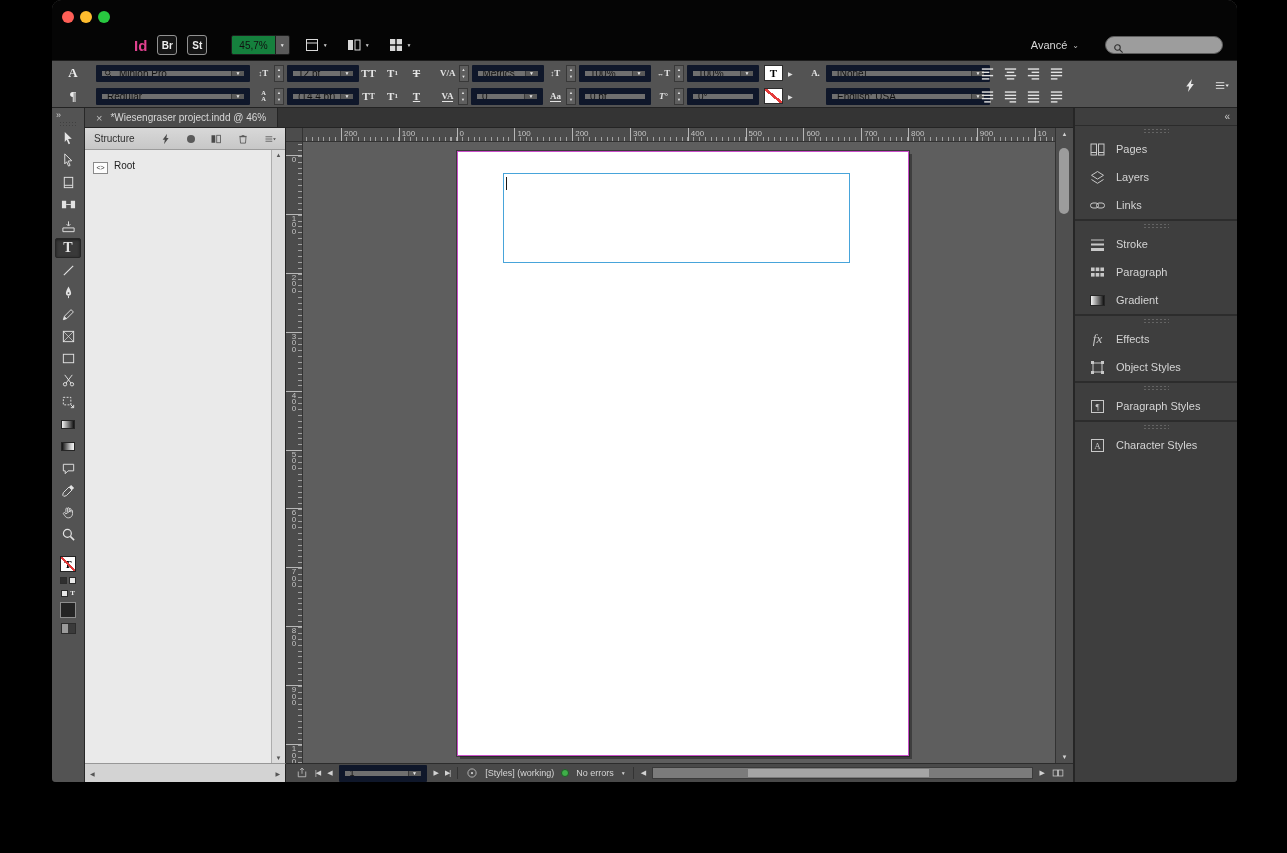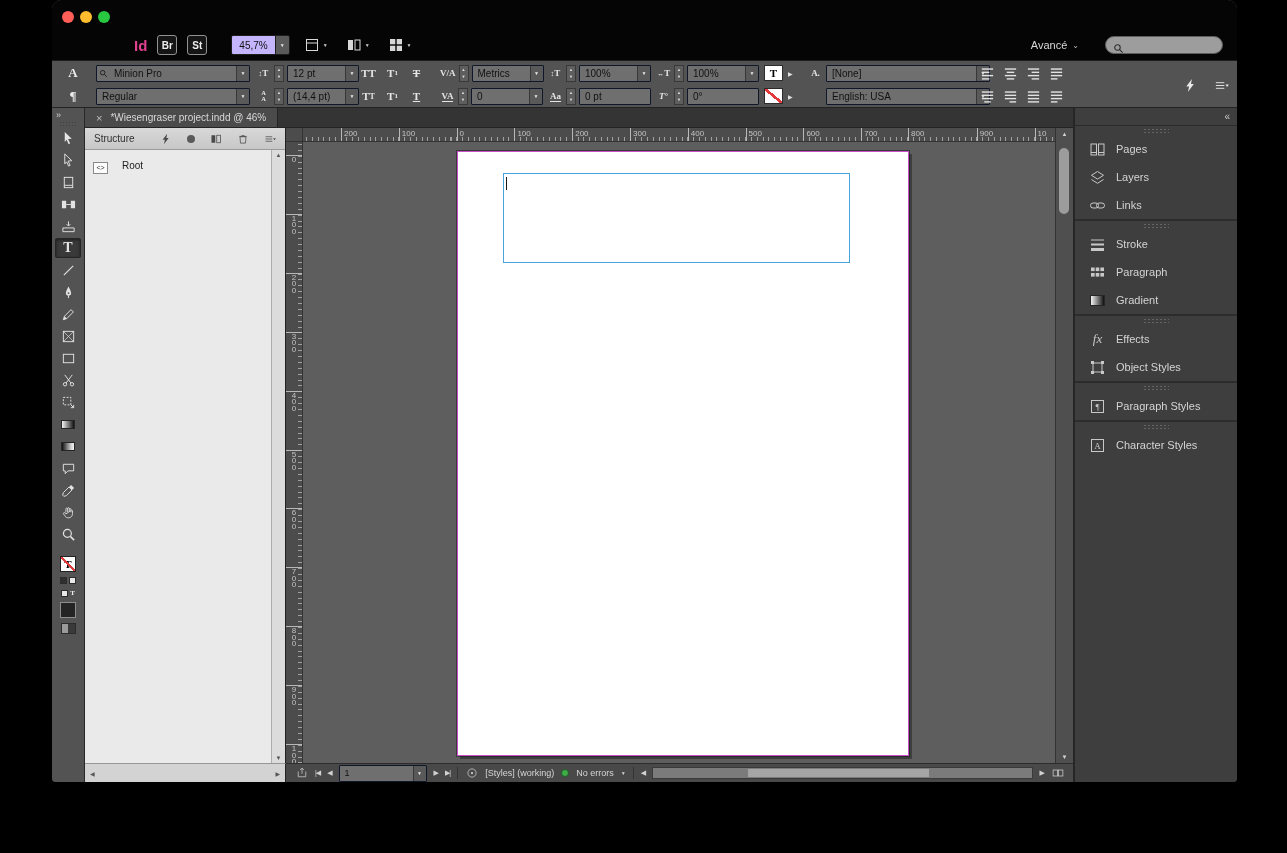--- a/index.html
+++ b/index.html
@@ -12,41 +12,41 @@
   .light{position:absolute;top:11px;width:12px;height:12px;border-radius:50%;}
   #light-close{left:10px;background:#ff5f57;}
   #light-min{left:28px;background:#febc2e;}
   #light-zoom{left:46px;background:#28c840;}
   .tb-row{position:absolute;top:30px;left:0;right:0;height:30px;display:flex;align-items:center;
     padding:0 14px;gap:10px;}
   #logo{color:#e0418f;font-weight:bold;font-size:15px;letter-spacing:0;margin-left:68px;}
   .badge{width:20px;height:20px;border:1px solid #929292;border-radius:3px;color:#ededed;
     font-size:10px;font-weight:bold;display:flex;align-items:center;justify-content:center;background:#151515;}
   .combo-dark{display:flex;height:20px;border:1px solid #1d1d1d;border-radius:2px;overflow:hidden;margin-left:14px;}
-  .combo-dark .val{background:#c4b5fd;color:#111;font-size:10px;padding:0 7px;display:flex;align-items:center;min-width:42px;}
+  .combo-dark .val{background:#15803d;color:#111;font-size:10px;padding:0 7px;display:flex;align-items:center;min-width:42px;}
   .combo-dark .arr2{width:14px;background:#5a5a5a;color:#e6e6e6;font-size:5px;display:flex;align-items:center;justify-content:center;border-left:1px solid #1d1d1d;}
   .viewbtn{display:flex;align-items:center;gap:3px;height:20px;padding:0 4px;color:#d8d8d8;}
   .viewbtn .vic{width:16px;height:16px;color:#d8d8d8;}
   .viewbtn .vic svg{width:16px;height:16px;}
   .mini-arr{font-size:5px;color:#cfcfcf;}
   .flex-sp{flex:1;}
   #workspace{display:flex;align-items:center;gap:5px;color:#d8d8d8;font-size:11px;}
   .ws-arr{font-size:8px;color:#bdbdbd;}
   #searchbox{width:118px;height:18px;border-radius:9px;background:#9d9d9d;border:1px solid #5d5d5d;
     display:flex;align-items:center;padding:0 7px;gap:4px;margin-left:16px;}
   #searchbox .sic{width:11px;height:11px;color:#2e2e2e;}
   #searchbox .sic svg{width:11px;height:11px;}
   #searchbox input{flex:1;background:transparent;border:none;outline:none;font-size:11px;color:#222;min-width:0;}
   
   #control-panel{position:absolute;top:60px;left:0;right:0;height:48px;background:#535353;
     border-top:1px solid #1e1e1e;border-bottom:1px solid #232323;}
   .cpg{position:absolute;display:flex;align-items:center;gap:3px;height:18px;}
   .r1{top:3px;} .r2{top:26px;}
   .mode{width:18px;text-align:center;color:#ececec;font-weight:bold;font-size:13px;font-family:"Liberation Serif",serif;}
-  .field{display:flex;align-items:stretch;height:17px;border:1px solid #0f172a;background:#6f6f6f;border-radius:1px;}
+  .field{display:flex;align-items:stretch;height:17px;border:6px solid #0f172a;background:#6f6f6f;border-radius:1px;}
   .field .txt{padding:0 5px;display:flex;align-items:center;font-size:10px;color:#121212;flex:1;white-space:nowrap;overflow:hidden;}
   .field .arr{width:13px;background:#595959;border-left:1px solid #383838;color:#e8e8e8;font-size:5px;
     display:flex;align-items:center;justify-content:center;}
   .w154{width:154px;} .w72{width:72px;} .w140{width:164px;} .w88{width:88px;}
   .stepper{width:10px;height:17px;display:flex;flex-direction:column;border:1px solid #383838;background:#5e5e5e;}
   .stepper span{flex:1;font-size:4px;color:#e2e2e2;display:flex;align-items:center;justify-content:center;}
   .cpicon{min-width:15px;text-align:center;font-size:9px;color:#e4e4e4;font-family:"Liberation Serif",serif;font-weight:bold;white-space:nowrap;}
   .cpicon.ghost{visibility:hidden;}
   .sic12{width:12px;display:flex;align-items:center;justify-content:center;color:#1c1c1c;}
   .sic12 svg{width:9px;height:9px;}
@@ -97,21 +97,21 @@
     padding:0 11px;font-size:10px;color:#d8d8d8;}
   .tab .close{color:#bdbdbd;font-size:11px;line-height:10px;}
   
   #structure{position:absolute;left:0;top:20px;width:201px;height:635px;background:#eaeaea;border-right:1px solid #222;}
   .st-head{height:22px;background:linear-gradient(#d8d8d8,#c7c7c7);border-bottom:1px solid #9b9b9b;
     display:flex;align-items:center;padding:0 9px;gap:15px;}
   .st-title{font-size:10px;color:#303030;margin-right:10px;}
   .st-ic{width:13px;height:13px;color:#4a4a4a;display:flex;align-items:center;justify-content:center;}
   .st-ic svg{width:12px;height:12px;}
   .dotc{width:8px;height:8px;border-radius:50%;background:#5a5a5a;}
-  .root-row{display:flex;align-items:center;gap:14px;padding:6px 0 0 8px;}
+  .root-row{display:flex;align-items:center;gap:6px;padding:6px 0 0 8px;}
   .tagbox{display:inline-flex;align-items:center;justify-content:center;width:15px;height:12px;border:1px solid #8a8a8a;
     background:#fdfdfd;font-size:7px;color:#333;}
   .root-label{font-size:10px;color:#222;}
   .st-vscroll{position:absolute;right:0;top:22px;bottom:0;width:14px;background:#dcdcdc;border-left:1px solid #adadad;}
   .st-vscroll .a{position:absolute;left:0;right:0;text-align:center;font-size:6px;color:#555;}
   .st-vscroll .a.top{top:2px;} .st-vscroll .a.bot{bottom:2px;}
   #structure-hscroll{position:absolute;left:0;top:655px;width:201px;height:19px;background:#d3d3d3;
     border-top:1px solid #979797;border-right:1px solid #222;display:flex;align-items:center;justify-content:space-between;
     padding:0 5px;font-size:6px;color:#555;}
   

